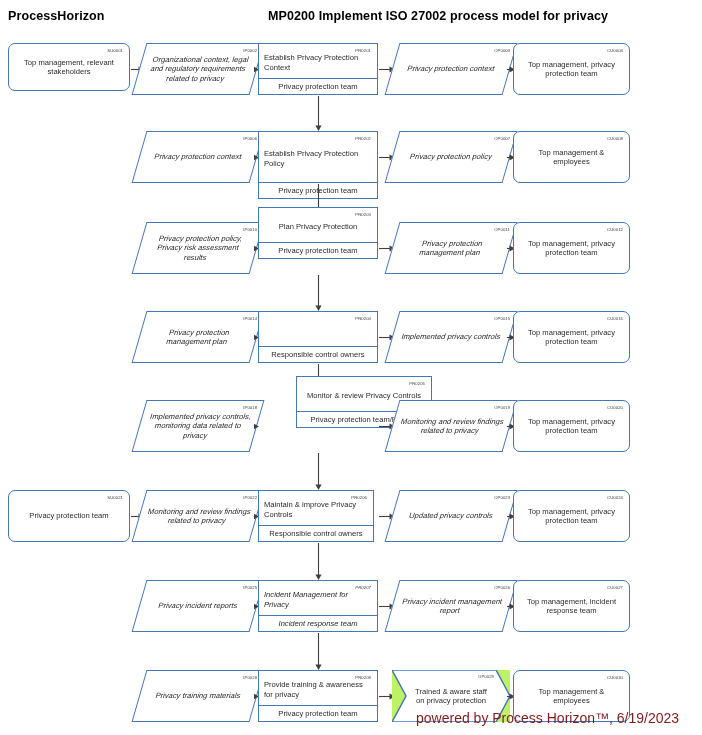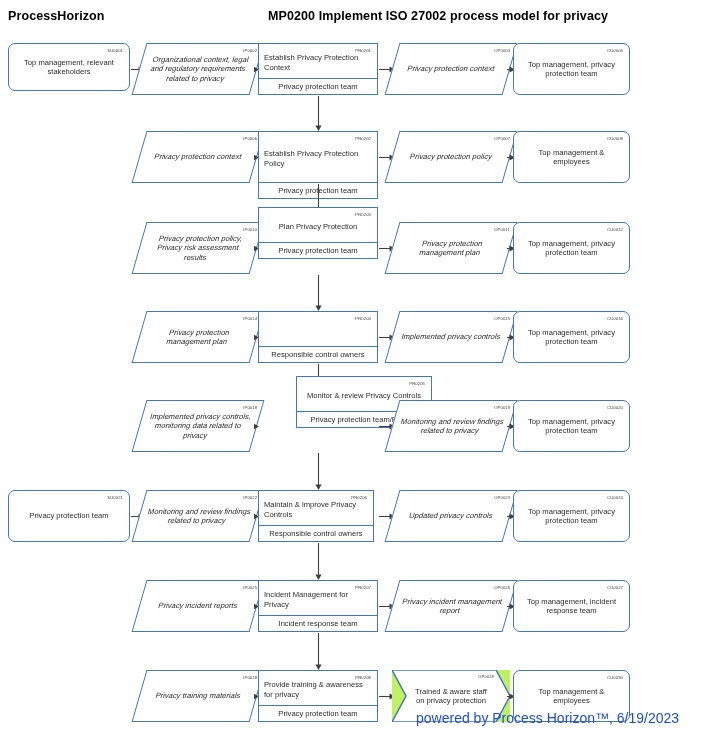--- a/index.html
+++ b/index.html
@@ -135,21 +135,21 @@
     width: 9px;
   }
   .varrow svg { display: block; }
 
   
   #powered-by {
     position: absolute;
     left: 416px;
     top: 710px;
     font-size: 14px;
-    color: #1d4ed8;
+    color: #7f1d1d;
     white-space: nowrap;
   }
 </style>
 </head>
 <body>
 
 <div id="brand-title">ProcessHorizon</div>
 <div id="model-title">MP0200 Implement ISO 27002 process model for privacy</div>
 
 <div id="diagram-canvas">
@@ -433,21 +433,21 @@
     <div class="node doc" style="left: 139px; top: 580px; width: 118px; height: 52px;">
       <div class="code">IP0025</div>
       <div class="label">Privacy incident reports</div>
     </div>
     <div class="harrow" style="left: 254px; top: 601.5px; width: 5px;">
       <svg width="5" height="9" viewBox="0 0 5 9">
         <line x1="0" y1="4.5" x2="0.5" y2="4.5" stroke="#404040" stroke-width="1.1"></line>
         <polygon points="5,4.5 -0.5,1.4 -0.5,7.6" fill="#404040"></polygon>
       </svg>
     </div>
-    <div class="node process" style="left: 258px; top: 580px; width: 120px; height: 52px;">
+    <div class="node process" style="left: 258px; top: 580px; width: 120px; height: 52px; font-style: italic;">
       <div class="top">
         <div class="code">PR0207</div>
         <div class="name">Incident Management for Privacy</div>
       </div>
       <div class="role">Incident response team</div>
     </div>
     <div class="harrow" style="left: 379px; top: 601.5px; width: 16px;">
       <svg width="16" height="9" viewBox="0 0 16 9">
         <line x1="0" y1="4.5" x2="11.5" y2="4.5" stroke="#404040" stroke-width="1.1"></line>
         <polygon points="16,4.5 10.5,1.4 10.5,7.6" fill="#404040"></polygon>

